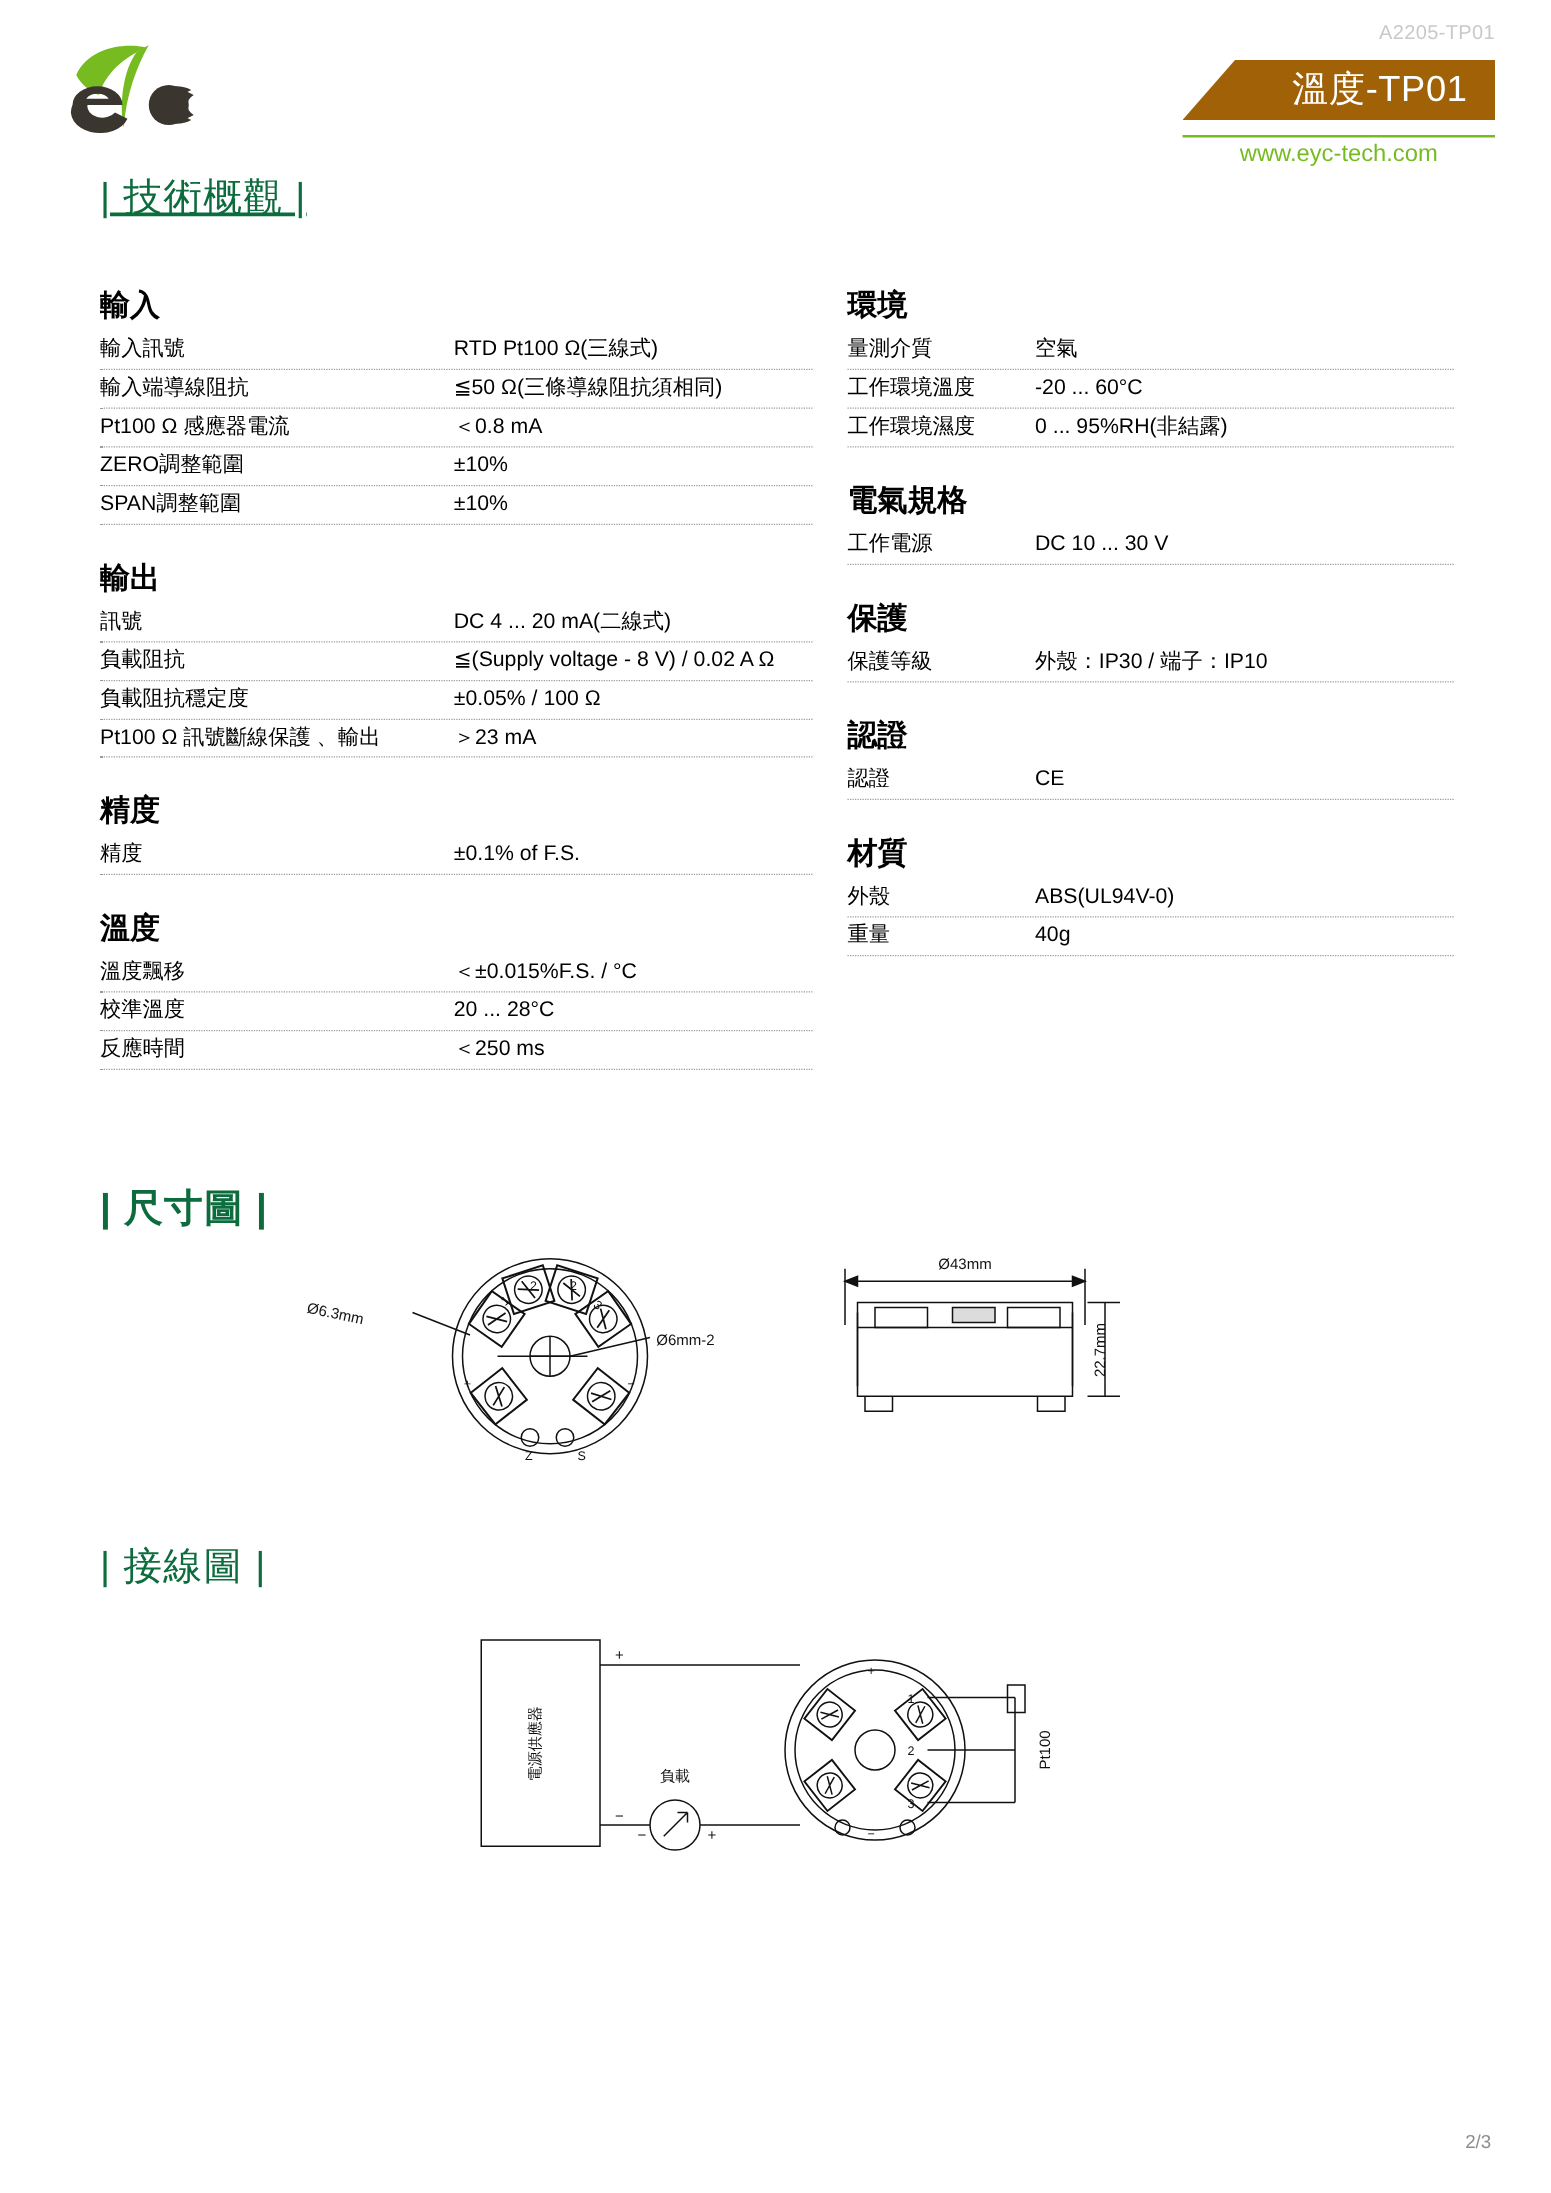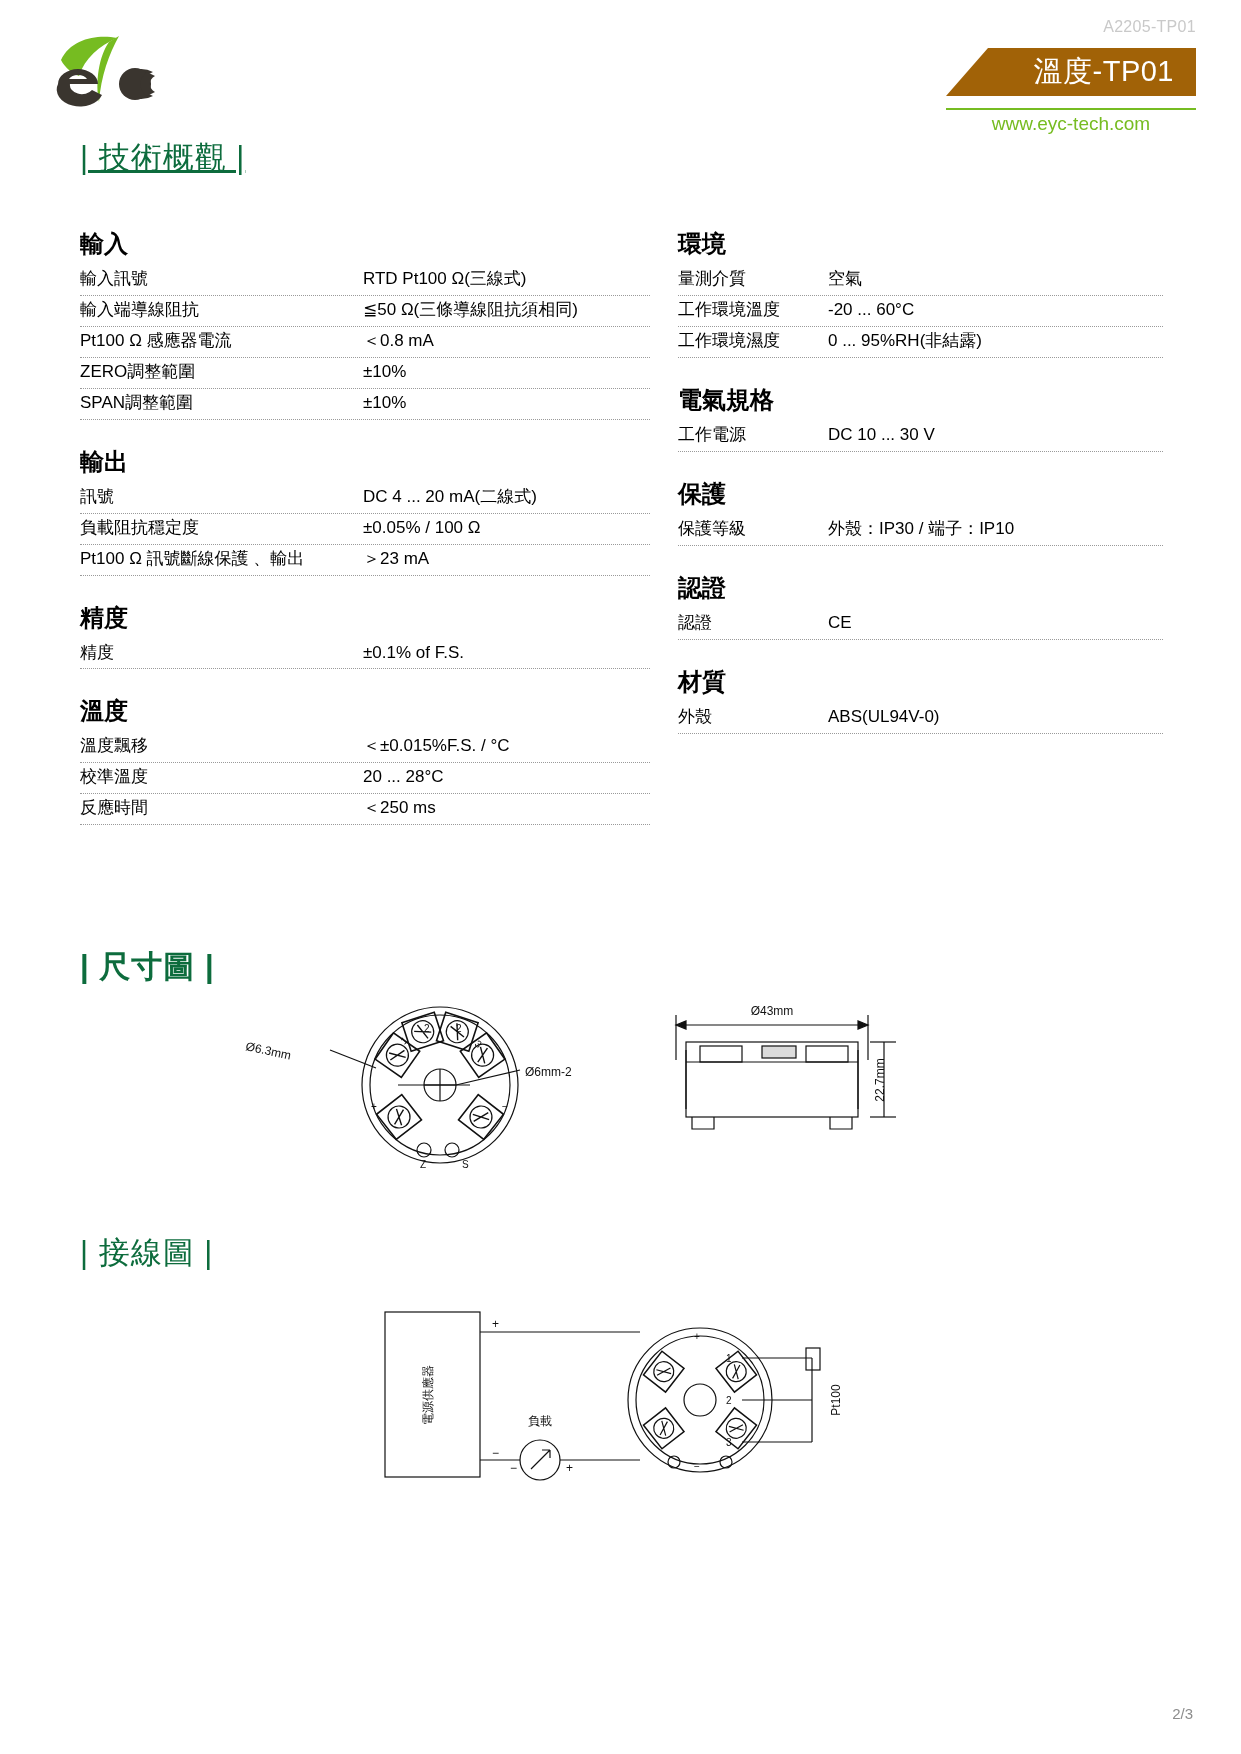--- a/index.html
+++ b/index.html
@@ -136,20 +136,24 @@
           <span class="v">±10%</span>
         </div>
       </div>
       <div class="grp">
         <div class="grp-title">輸出</div>
         <div class="row">
           <span class="k">訊號</span>
           <span class="v">DC 4 ... 20 mA(二線式)</span>
         </div>
         <div class="row">
+          <span class="k">負載阻抗</span>
+          <span class="v">≦(Supply voltage - 8 V) / 0.02 A Ω</span>
+        </div>
+        <div class="row">
           <span class="k">負載阻抗穩定度</span>
           <span class="v">±0.05% / 100 Ω</span>
         </div>
         <div class="row">
           <span class="k">Pt100 Ω 訊號斷線保護 、輸出</span>
           <span class="v">＞23 mA</span>
         </div>
       </div>
       <div class="grp">
         <div class="grp-title">精度</div>
@@ -209,20 +213,24 @@
         <div class="row">
           <span class="k">認證</span>
           <span class="v">CE</span>
         </div>
       </div>
       <div class="grp">
         <div class="grp-title">材質</div>
         <div class="row">
           <span class="k">外殼</span>
           <span class="v">ABS(UL94V-0)</span>
+        </div>
+        <div class="row">
+          <span class="k">重量</span>
+          <span class="v">40g</span>
         </div>
       </div>
     </div>
 
   <div class="sec-head" style="top:946px;font-weight:bold;">| 尺寸圖 |</div>
 
   <div class="draw-wrap dim-draw">
     <svg width="1241" height="190" viewBox="0 0 1241 190">
       <g fill="none" stroke="#111" stroke-width="1.2">
 

